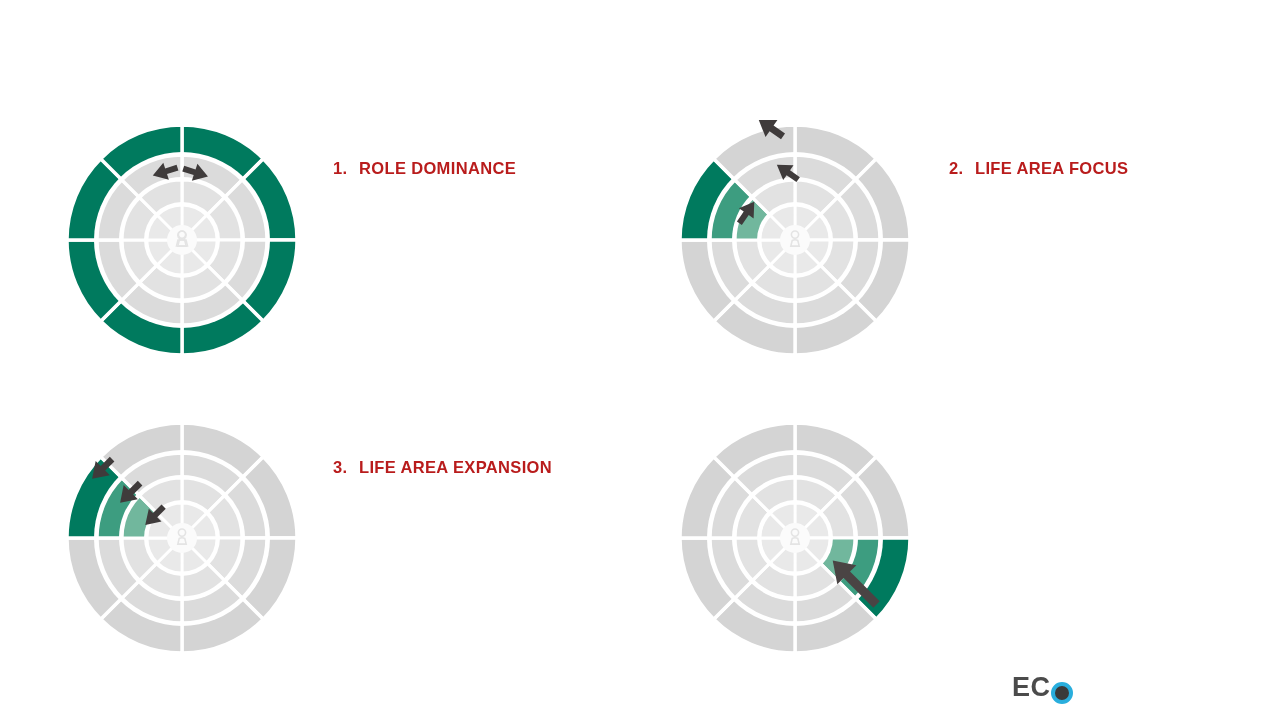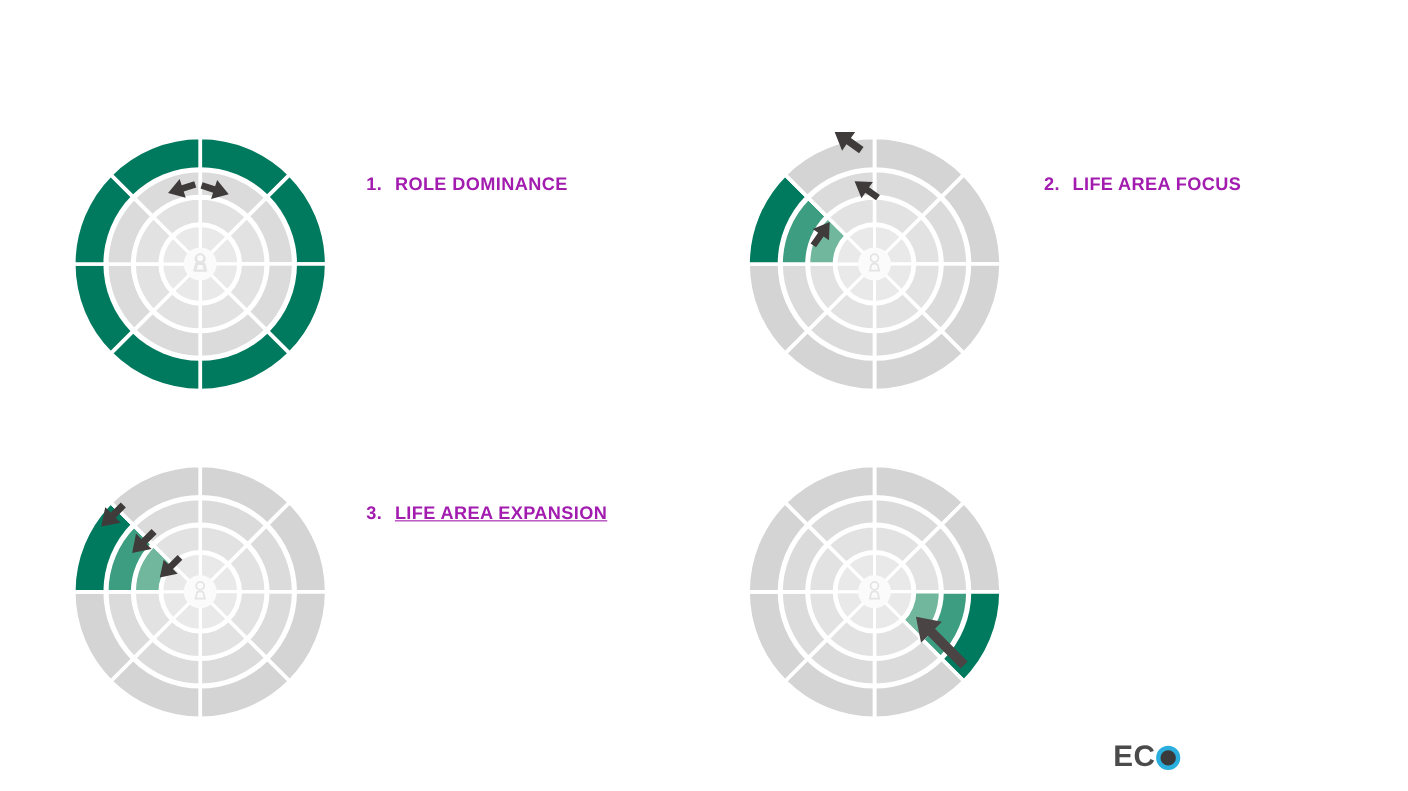--- a/index.html
+++ b/index.html
@@ -28,44 +28,44 @@
     display: block;
     width: 240px;
     height: 240px;
   }
   .caption {
     position: absolute;
     white-space: nowrap;
     font-size: 16.5px;
     font-weight: bold;
     letter-spacing: 0.35px;
-    color: #a21caf;
+    color: #b91c1c;
     font-family: "Liberation Sans", sans-serif;
   }
   .caption .num {
     display: inline-block;
     min-width: 26px;
   }
   
   #wheel-1 { left: 62px;  top: 120px; }
   #wheel-2 { left: 675px; top: 120px; }
   #wheel-3 { left: 62px;  top: 418px; }
   #wheel-4 { left: 675px; top: 418px; }
 
   #caption-1 { left: 333px;  top: 159px; }
   #caption-2 { left: 949px;  top: 159px; }
-  #caption-3 { left: 333px;  top: 458px; text-decoration: underline; }
+  #caption-3 { left: 333px;  top: 458px; }
   #caption-4 { left: 949px;  top: 458px; }
 
   .logo {
     position: absolute;
     left: 1012px;
     top: 672px;
     display: flex;
-    align-items: center;
+    align-items: flex-end;
     font-size: 27px;
     font-weight: bold;
     letter-spacing: 0.4px;
     color: #4b4b4b;
     font-family: "Liberation Sans", sans-serif;
   }
   .logo .seg { display: inline-block; }
   .logo-ring {
     display: inline-block;
     width: 22px;

